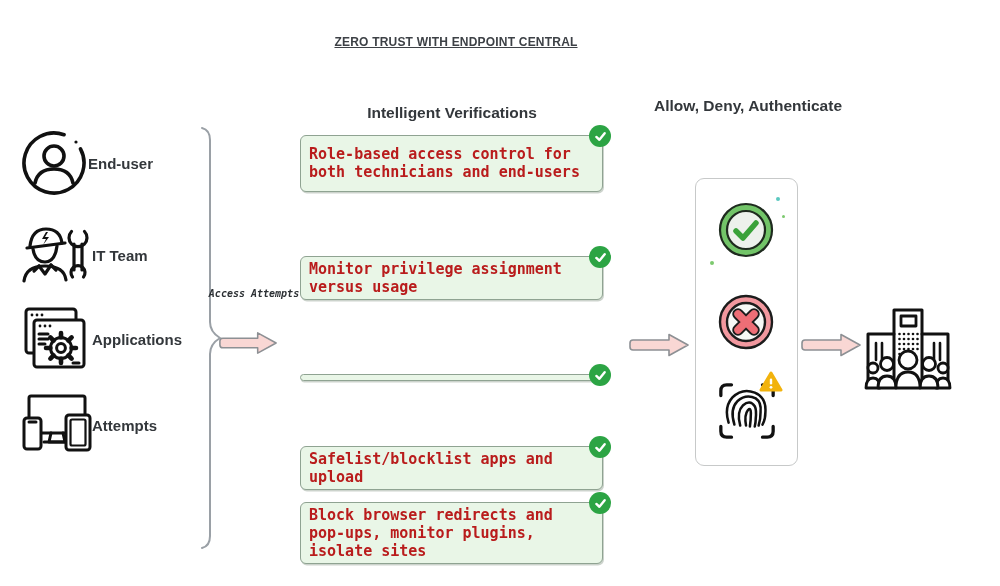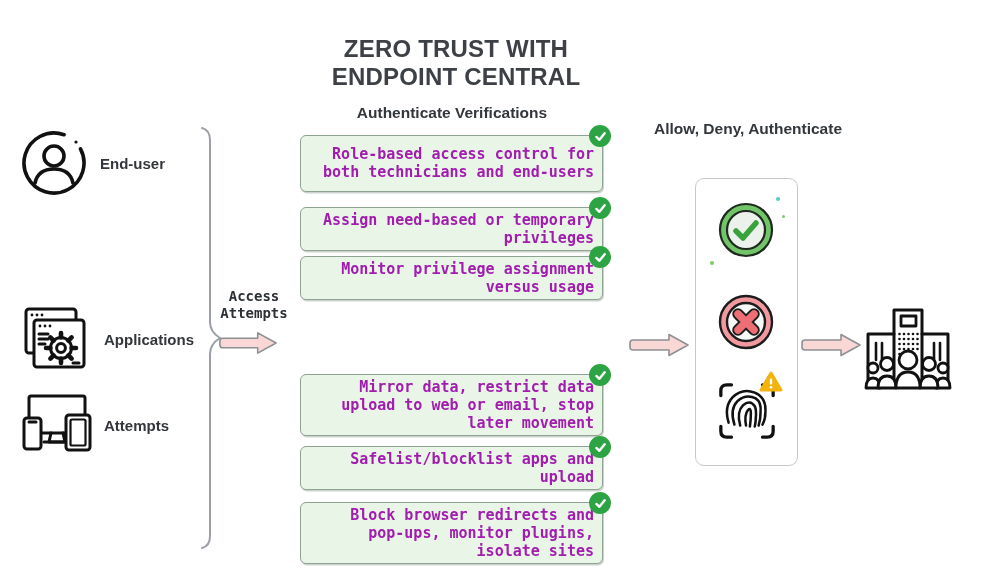--- a/index.html
+++ b/index.html
@@ -1,72 +1,89 @@
 <!DOCTYPE html>
 <html><head>
 <meta charset="utf-8">
 <style>
   html,body{margin:0;padding:0;background:#fff;}
   .canvas{position:relative;width:1000px;height:586px;background:#ffffff;
           font-family:"Liberation Sans",sans-serif;overflow:hidden;}
   .title{position:absolute;left:280px;top:35px;width:352px;text-align:center;
-         font-size:24px;font-weight:bold;color:#3d4146;letter-spacing:.2px;}
+         font-size:12px;font-weight:bold;color:#3d4146;letter-spacing:.2px;text-decoration:underline;}
   .colhead{position:absolute;font-size:15.5px;font-weight:bold;color:#33373b;text-align:center;}
   .h-verif{left:302px;top:104px;width:300px;}
-  .h-decision{left:650px;top:120px;width:196px;}
-
-  .source-item{position:absolute;left:20px;height:70px;display:flex;align-items:center;gap:12px;}
+  .h-decision{left:650px;top:97px;width:196px;}
+
+  .source-item{position:absolute;left:20px;height:70px;display:flex;align-items:center;gap:0;}
   .source-item .ic{flex:0 0 auto;display:flex;align-items:center;justify-content:center;}
   .source-label{font-weight:bold;font-size:15px;color:#33373b;white-space:nowrap;}
 
   .brace{position:absolute;left:192px;top:126px;}
   .access-label{position:absolute;left:208px;top:288px;width:92px;text-align:center;
-    font-family:"DejaVu Sans Mono",monospace;font-weight:bold;font-size:14px;
-    line-height:1.2;color:#2c3034;}
+    font-family:"DejaVu Sans Mono",monospace;font-weight:bold;font-size:10px;
+    line-height:1.2;color:#2c3034;font-style:italic;}
   .flow-arrow{position:absolute;}
 
   .vbox{position:absolute;left:300px;width:303px;box-sizing:border-box;
     background:#e9f6e7;border:1.4px solid #8fa392;border-radius:6px;
     padding:2.5px 8px;box-shadow:1px 1.5px 0 rgba(110,130,110,.35);
     font-family:"DejaVu Sans Mono",monospace;font-weight:bold;font-size:15px;
-    line-height:18.3px;text-align:right;color:#a21caf;}
+    line-height:18.3px;text-align:left;color:#b91c1c;}
   .vbox.pad-lg{padding:9px 8px;}
   .tick{position:absolute;top:-11px;right:-9px;width:22px;height:22px;border-radius:50%;
     background:#2ca444;display:flex;align-items:center;justify-content:center;}
 
   .panel{position:absolute;left:695px;top:178px;width:103px;height:288px;box-sizing:border-box;
     background:#fff;border:1.5px solid #c7c9c9;border-radius:9px;}
   .panel .badge{position:absolute;}
   .spark{position:absolute;border-radius:50%;}
 
   .outcome-label{position:absolute;left:858px;top:224px;width:106px;text-align:center;
     font-weight:bold;font-size:15px;line-height:1.27;color:#33373b;}
   .building{position:absolute;left:864px;top:306px;}
 </style>
 </head>
 <body>
 
 <div class="canvas">
 
   <div class="title">ZERO TRUST WITH ENDPOINT CENTRAL</div>
-  <div class="colhead h-verif">Authenticate Verifications</div>
+  <div class="colhead h-verif">Intelligent Verifications</div>
   <div class="colhead h-decision">Allow, Deny, Authenticate</div>
 
   <div class="source-item" style="top:128px">
     <span class="ic">
       <svg width="68" height="68" viewBox="0 0 68 68" fill="none" stroke="#111" stroke-width="3.6" stroke-linecap="round">
         <circle cx="34" cy="34" r="30" stroke-dasharray="166 22.5" transform="rotate(-28 34 34)"></circle>
         <circle cx="56" cy="13" r="1.6" fill="#111" stroke="none"></circle>
         <circle cx="34" cy="27" r="10"></circle>
         <path d="M15,54 Q18,40 34,40 Q50,40 53,54"></path>
       </svg>
     </span>
     <span class="source-label">End-user</span>
   </div>
 
+  <div class="source-item" style="top:220px">
+    <span class="ic">
+      <svg width="72" height="72" viewBox="0 0 72 72" fill="none" stroke="#111" stroke-width="3.2" stroke-linecap="round" stroke-linejoin="round">
+        <path d="M10,27 Q12,10 26,10 Q40,10 42,24"></path>
+        <path d="M7,29 L45,24"></path>
+        <path d="M26,13 L22,20 H26 L23,26 L29,18 H25 L28,13 Z" fill="#111" stroke="none"></path>
+        <path d="M13,30 Q15,43 25,43 Q35,43 37,27"></path>
+        <path d="M4,62 Q6,47 25,47 Q44,47 46,61"></path>
+        <path d="M19,47 L25,55 L31,46"></path>
+        <path d="M19,47 L14,52 M31,46 L36,51"></path>
+        <path d="M51.5,12.5 A9,9 0 1,0 64.5,12.5"></path>
+        <path d="M54,25 V51 M62,25 V51"></path>
+        <path d="M52.5,58 A7,7 0 1,1 63.5,58"></path>
+      </svg>
+    </span>
+    <span class="source-label">IT Team</span>
+  </div>
 
   <div class="source-item" style="top:304px">
     <span class="ic">
       <svg width="72" height="70" viewBox="0 0 72 70" fill="none" stroke="#111" stroke-width="3" stroke-linecap="round">
         <rect x="6" y="5" width="50" height="44" rx="3"></rect>
         <circle cx="12" cy="11" r="1.4" fill="#111" stroke="none"></circle>
         <circle cx="17" cy="11" r="1.4" fill="#111" stroke="none"></circle>
         <circle cx="22" cy="11" r="1.4" fill="#111" stroke="none"></circle>
         <rect x="14" y="16" width="50" height="47" rx="3" fill="#fff"></rect>
         <circle cx="20" cy="22" r="1.4" fill="#111" stroke="none"></circle>
@@ -125,38 +142,29 @@
   </span>
 
   <div class="vbox pad-lg" style="top:135px">
     <span>Role-based access control for both technicians and end-users</span>
     <span class="tick">
         <svg width="13" height="13" viewBox="0 0 14 14">
           <polyline points="2.5,7.5 5.8,10.5 11.5,3.5" fill="none" stroke="#fff" stroke-width="2.6" stroke-linecap="round" stroke-linejoin="round"></polyline>
         </svg>
       </span>
   </div>
-  <div class="vbox" style="top:207px">
-    <span>Assign need-based or temporary privileges</span>
-    <span class="tick">
-        <svg width="13" height="13" viewBox="0 0 14 14">
-          <polyline points="2.5,7.5 5.8,10.5 11.5,3.5" fill="none" stroke="#fff" stroke-width="2.6" stroke-linecap="round" stroke-linejoin="round"></polyline>
-        </svg>
-      </span>
-  </div>
   <div class="vbox" style="top:256px">
     <span>Monitor privilege assignment versus usage</span>
     <span class="tick">
         <svg width="13" height="13" viewBox="0 0 14 14">
           <polyline points="2.5,7.5 5.8,10.5 11.5,3.5" fill="none" stroke="#fff" stroke-width="2.6" stroke-linecap="round" stroke-linejoin="round"></polyline>
         </svg>
       </span>
   </div>
   <div class="vbox" style="top:374px">
-    <span>Mirror data, restrict data upload to web or email, stop later movement</span>
     <span class="tick">
         <svg width="13" height="13" viewBox="0 0 14 14">
           <polyline points="2.5,7.5 5.8,10.5 11.5,3.5" fill="none" stroke="#fff" stroke-width="2.6" stroke-linecap="round" stroke-linejoin="round"></polyline>
         </svg>
       </span>
   </div>
   <div class="vbox" style="top:446px">
     <span>Safelist/blocklist apps and upload</span>
     <span class="tick">
         <svg width="13" height="13" viewBox="0 0 14 14">

